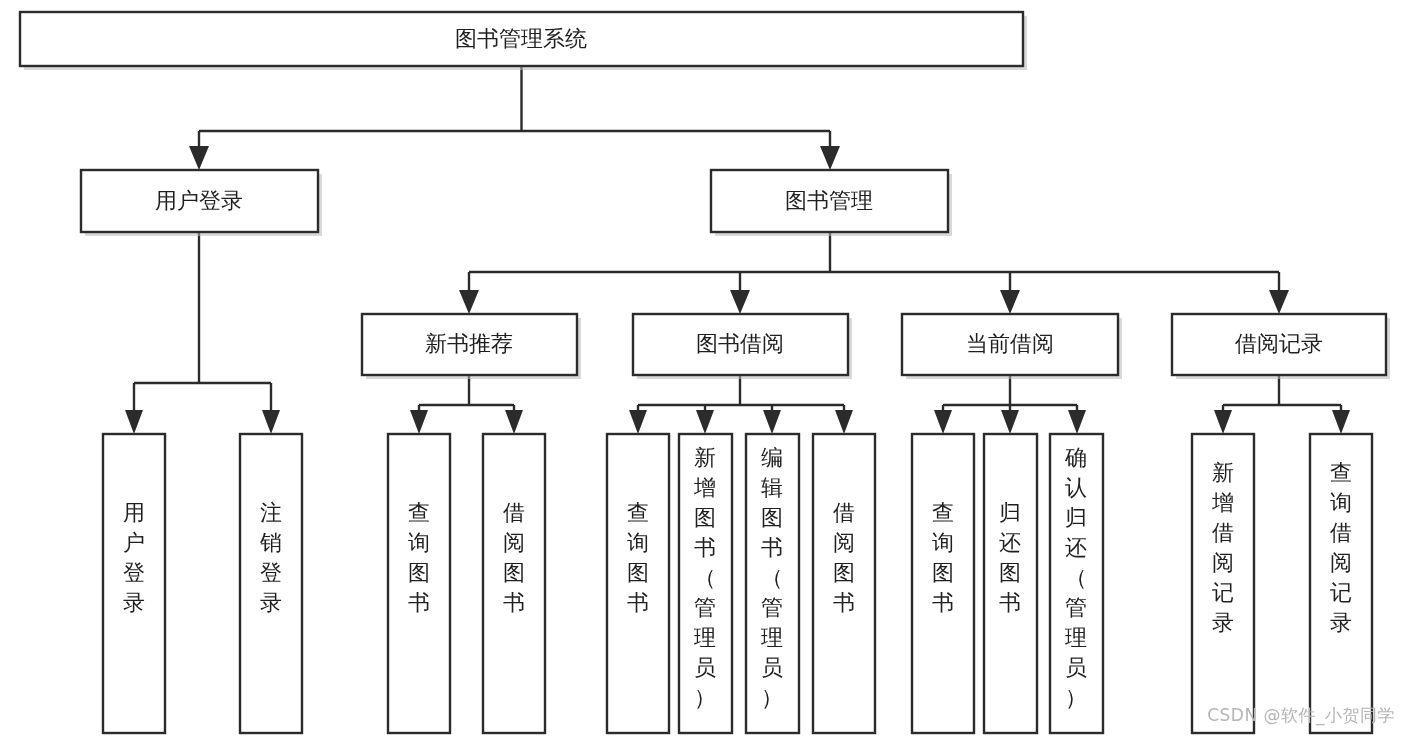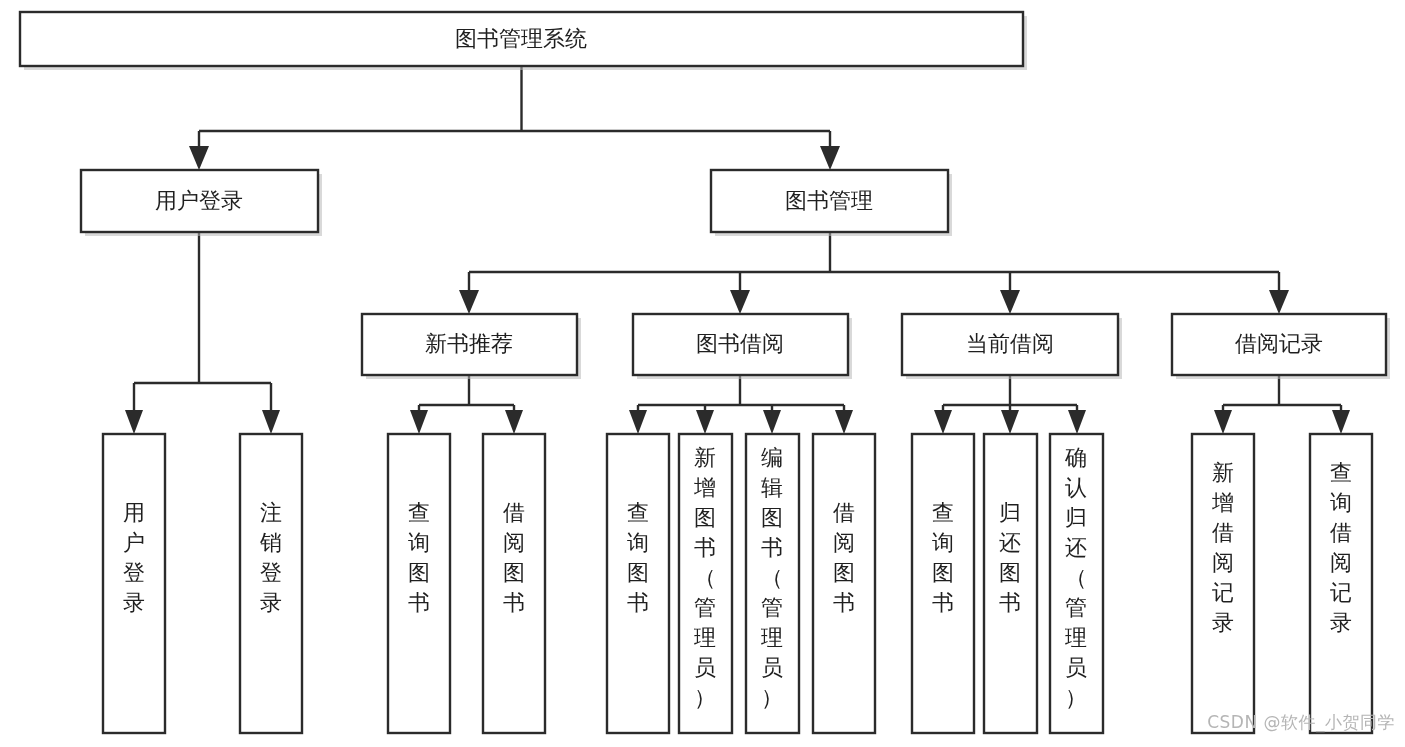--- a/index.html
+++ b/index.html
@@ -55,21 +55,21 @@
   }
   .node-label-v {
     font-family: "DejaVu Sans", "Liberation Sans", sans-serif;
     font-size: 22px;
     fill: #1f1f1f;
     text-anchor: middle;
   }
   .watermark {
     position: absolute;
     right: 10px;
-    bottom: 13px;
+    bottom: 20px;
     font-family: "DejaVu Sans", "Liberation Sans", sans-serif;
     font-size: 17px;
     color: #b5b5b5;
     letter-spacing: 0.5px;
     white-space: nowrap;
     user-select: none;
   }
 </style>
 </head>
 <body>

